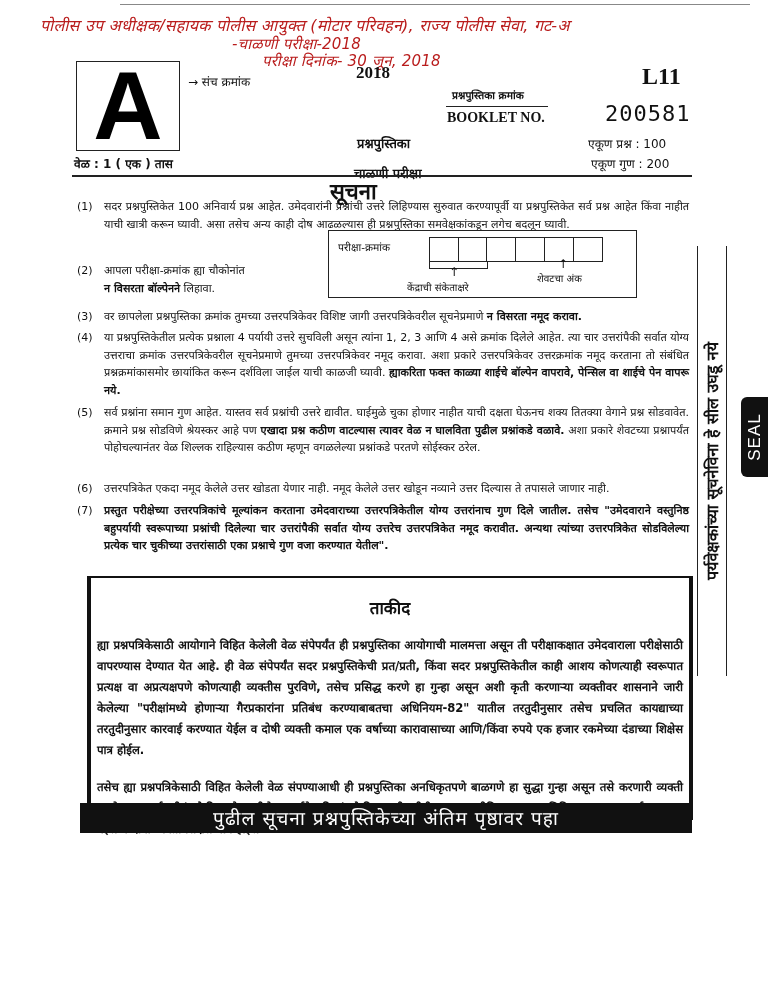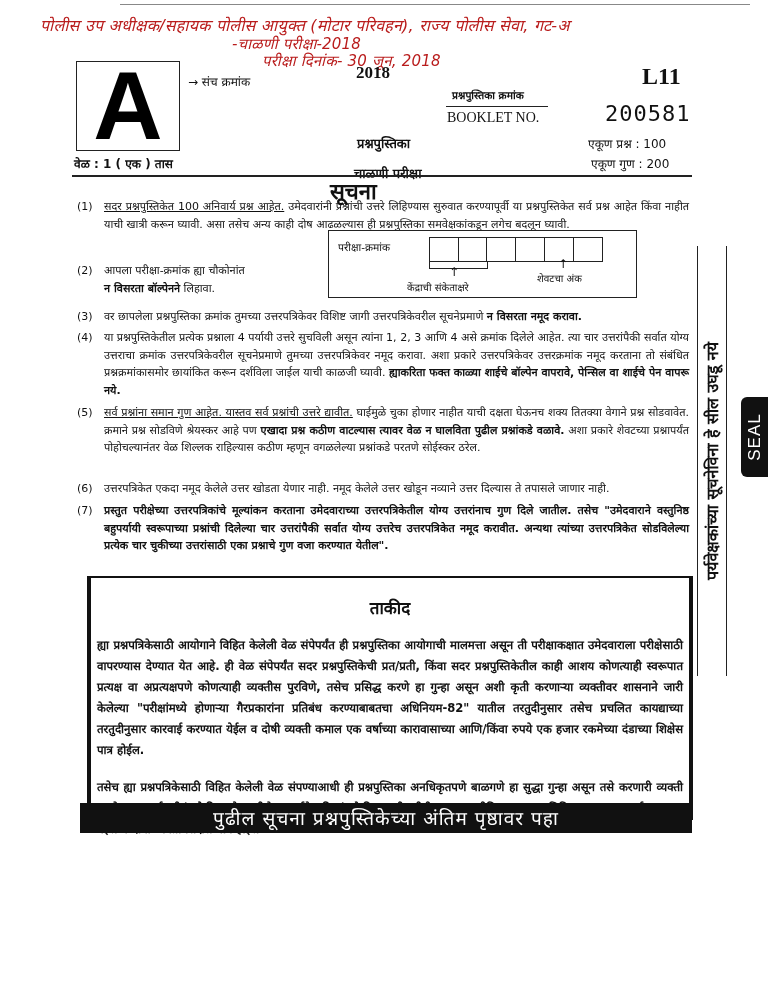--- a/index.html
+++ b/index.html
@@ -10,21 +10,21 @@
   .topline { left:120px; top:4px; width:630px; height:1px; background:#888; }
   .setbox { left:76px; top:61px; width:102px; height:88px; border:1.5px solid #222; display:flex; align-items:center; justify-content:center; }
   .setbox span { font-family:"Liberation Sans", sans-serif; font-weight:bold; font-size:96px; line-height:1; color:#000; }
   .small { font-size:12px; white-space:nowrap; }
   .serif { font-family:"Liberation Serif", serif;text-align:right; }
   .bold { font-weight:bold; }
   .rule { height:2px; background:#222; }
   .instr { left:77px; width:616px; font-size:11px; line-height:17.5px; }
   .instr .num { position:absolute; left:0; top:0; }
   .instr .txt { margin-left:27px; text-align:justify; }
-  .u { text-decoration:underline; }
+  .u { }
   .grid { left:328px; top:230px; width:307px; height:66px; border:1.5px solid #222; }
   .cell { position:absolute; top:6px; width:28px; height:23px; border:1px solid #222; border-left:none; }
   .warn { left:87px; top:576px; width:598px; height:240px; border-left:4px solid #111; border-right:4px solid #111; border-top:2px solid #111; border-bottom:2px solid #111; }
   .warn .title { text-align:center; font-size:17px; font-weight:bold; margin-top:18px; }
   .warn p { margin:16px 6px; font-size:11.6px; line-height:21px; font-weight:bold; text-align:justify; }
   .footer { left:80px; top:803px; width:612px; height:30px; background:#111; color:#fff; font-size:19px; text-align:center; line-height:30px; letter-spacing:1px; }
   .sidebox { left:697px; top:246px; width:28px; height:430px; border-left:1.5px solid #222; border-right:1.5px solid #222; }
   .sidebox span { position:absolute; left:50%; top:50%; transform:translate(-50%,-50%) rotate(-90deg); white-space:nowrap; font-size:16px; font-weight:bold; }
   .seal { left:741px; top:397px; width:27px; height:80px; background:#111; border-radius:6px 0 0 6px; }
   .seal span { position:absolute; left:50%; top:50%; transform:translate(-50%,-50%) rotate(-90deg); color:#fff; font-size:17px; font-family:"Liberation Sans", sans-serif; letter-spacing:1px; }
@@ -40,21 +40,21 @@
 <div class="abs setbox">
   <span>A</span>
 </div>
 <div class="abs small" style="left:188px;top:73px;">→ संच क्रमांक</div>
 
 <div class="abs serif bold" style="left:356px;top:63px;font-size:17px;">2018</div>
 <div class="abs serif bold" style="left:642px;top:63px;font-size:24px;">L11</div>
 
 <div class="abs small bold" style="left:452px;top:88px;font-size:10.5px;">प्रश्नपुस्तिका क्रमांक</div>
 <div class="abs rule" style="left:446px;top:106px;width:102px;height:1px;"></div>
-<div class="abs serif" style="left:447px;top:110px;font-size:14px;">BOOKLET NO.</div>
+<div class="abs serif" style="left:447px;top:110px;font-size:14px;font-weight:bold;">BOOKLET NO.</div>
 <div class="abs" style="left:605px;top:101px;font-size:22px;font-family:'DejaVu Sans Mono',monospace;letter-spacing:1px;">200581</div>
 
 <div class="abs bold" style="left:357px;top:134px;font-size:13px;">प्रश्नपुस्तिका</div>
 <div class="abs bold" style="left:354px;top:164px;font-size:13px;">चाळणी परीक्षा</div>
 <div class="abs small bold" style="left:74px;top:155px;">वेळ : 1 ( एक ) तास</div>
 <div class="abs small" style="left:588px;top:135px;">एकूण प्रश्न : 100</div>
 <div class="abs small" style="left:591px;top:155px;">एकूण गुण : 200</div>
 <div class="abs rule" style="left:72px;top:175px;width:620px;"></div>
 
 <div class="abs bold" style="left:330px;top:175px;font-size:22px;">सूचना</div>

